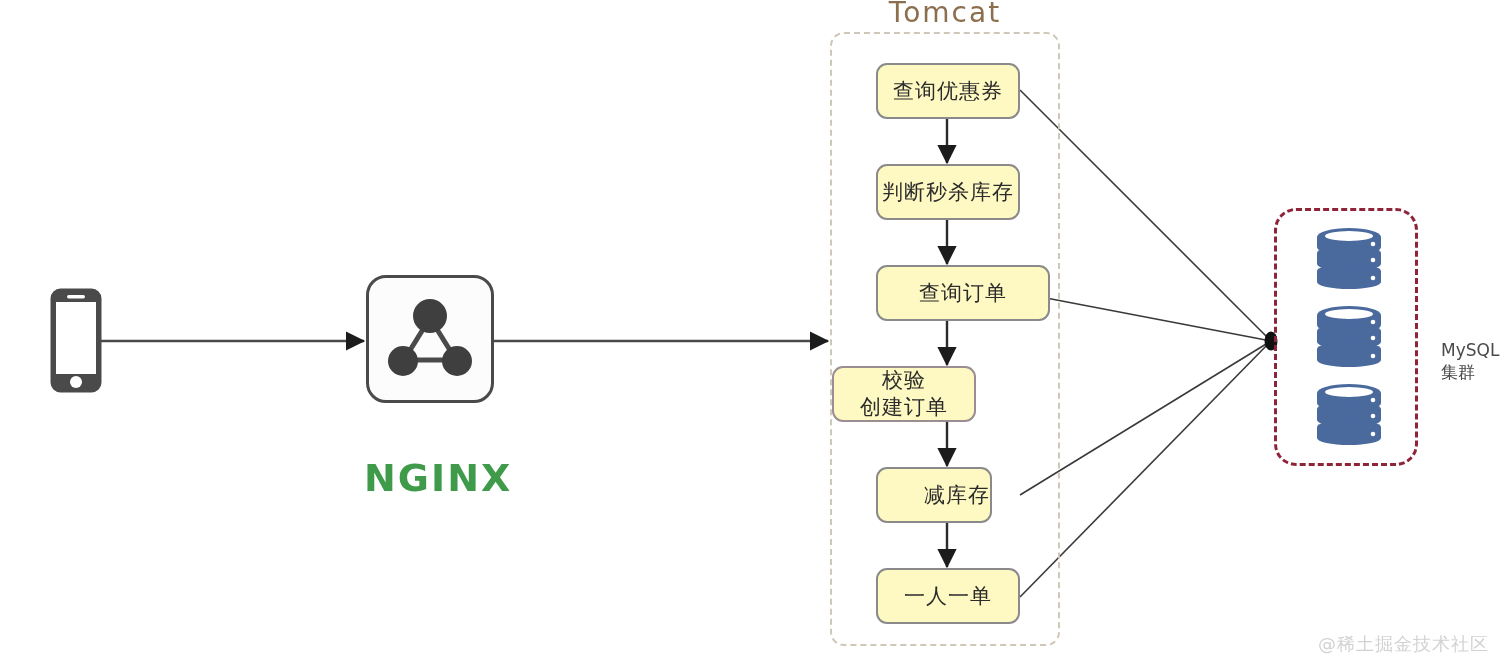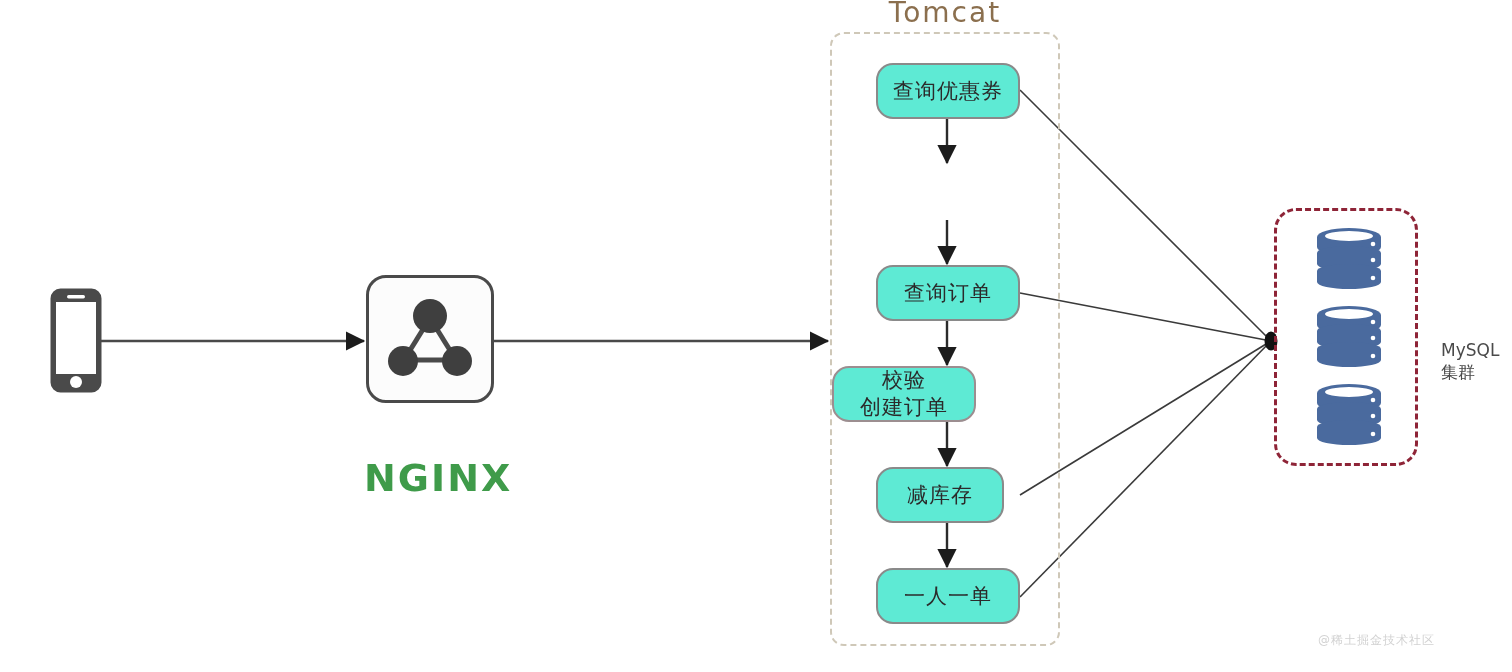--- a/index.html
+++ b/index.html
@@ -21,23 +21,23 @@
     position: absolute;
     left: 0;
     top: 0;
     width: 1512px;
     height: 672px;
     pointer-events: none;
   }
   .node-box {
     position: absolute;
     box-sizing: border-box;
-    background: #5eead4;
+    background: #fef9c3;
     border: 2px solid #8a8a8a;
-    border-radius: 17px;
+    border-radius: 11px;
     display: flex;
     align-items: center;
     justify-content: center;
     text-align: center;
     color: #2b2b2b;
     font-size: 21px;
     line-height: 27px;
     letter-spacing: 1px;
     font-family: "DejaVu Sans", "Liberation Sans", sans-serif;
   }
@@ -90,21 +90,21 @@
     font-family: "DejaVu Sans", "Liberation Sans", sans-serif;
     white-space: nowrap;
     margin-top: 48px;
   }
   .phone-wrap {
     position: absolute;
   }
   .watermark {
     position: absolute;
     color: #d2d2d2;
-    font-size: 12px;
+    font-size: 18px;
     letter-spacing: 1px;
     font-family: "DejaVu Sans", "Liberation Sans", sans-serif;
     white-space: nowrap;
   }
   .db-stack {
     position: absolute;
   }
 </style>
 </head>
 <body>
@@ -157,31 +157,34 @@
   </div>
   <div class="nginx-text" style="left:364px; top:408px; width:132px; text-align:center;">NGINX</div>
 
   <div class="tomcat-zone" style="left:830px; top:32px; width:230px; height:614px;"></div>
   <div class="tomcat-title" style="left:830px; top:-4px; width:230px; text-align:center;">Tomcat</div>
 
   <div class="node-box" style="left:876px; top:63px; width:144px; height:56px;">
     <span>查询优惠券</span>
   </div>
 
-
-  <div class="node-box" style="left:876px; top:265px; width:144px; height:56px;">
+  <div class="node-box" style="left:876px; top:164px; width:144px; height:56px;">
+    <span>判断秒杀库存</span>
+  </div>
+
+  <div class="node-box" style="left:876px; top:265px; width:174px; height:56px;">
     <span>查询订单</span>
   </div>
 
   <div class="node-box pinkish" style="left:832px; top:366px; width:144px; height:56px; flex-direction:column;">
     <span>校验</span>
     <span>创建订单</span>
   </div>
 
-  <div class="node-box" style="left:876px; top:467px; width:128px; height:56px;">
+  <div class="node-box" style="left:876px; top:467px; width:116px; height:56px;justify-content:flex-end;">
     <span>减库存</span>
   </div>
 
   <div class="node-box" style="left:876px; top:568px; width:144px; height:56px;">
     <span>一人一单</span>
   </div>
 
   <div class="mysql-zone" style="left:1274px; top:208px; width:144px; height:258px;"></div>
 
   <div class="db-stack" style="left:1313px; top:223px;">

